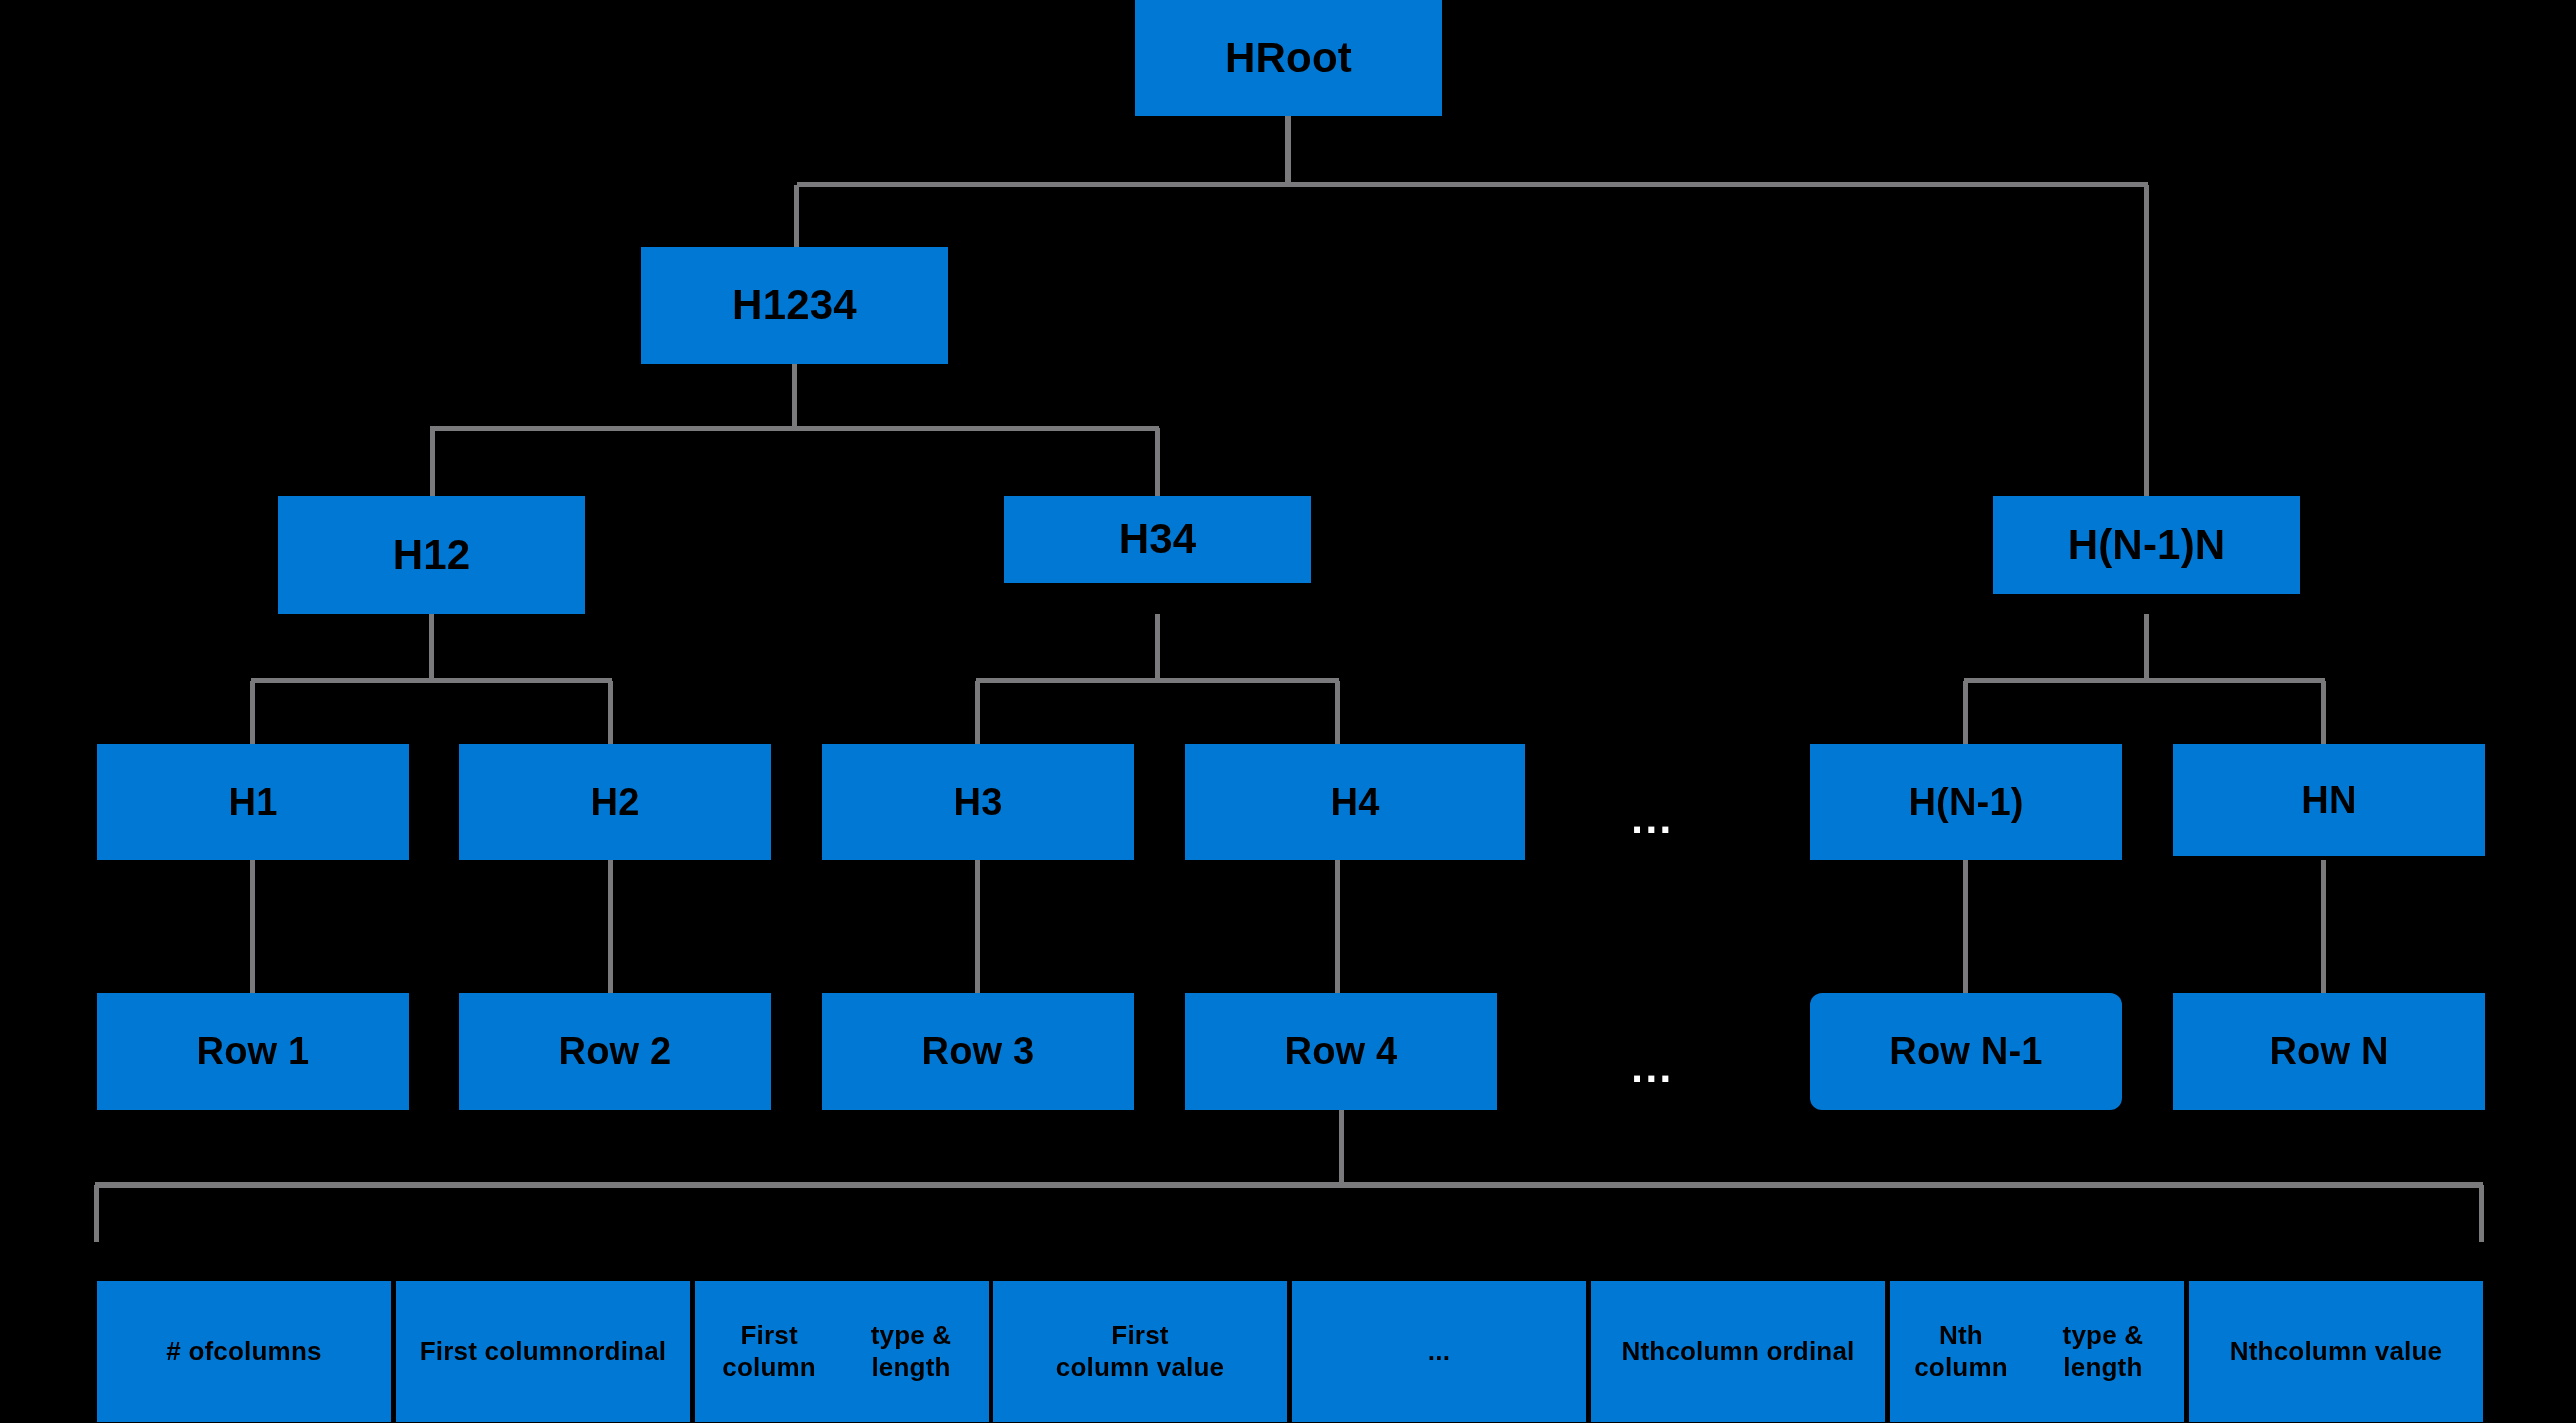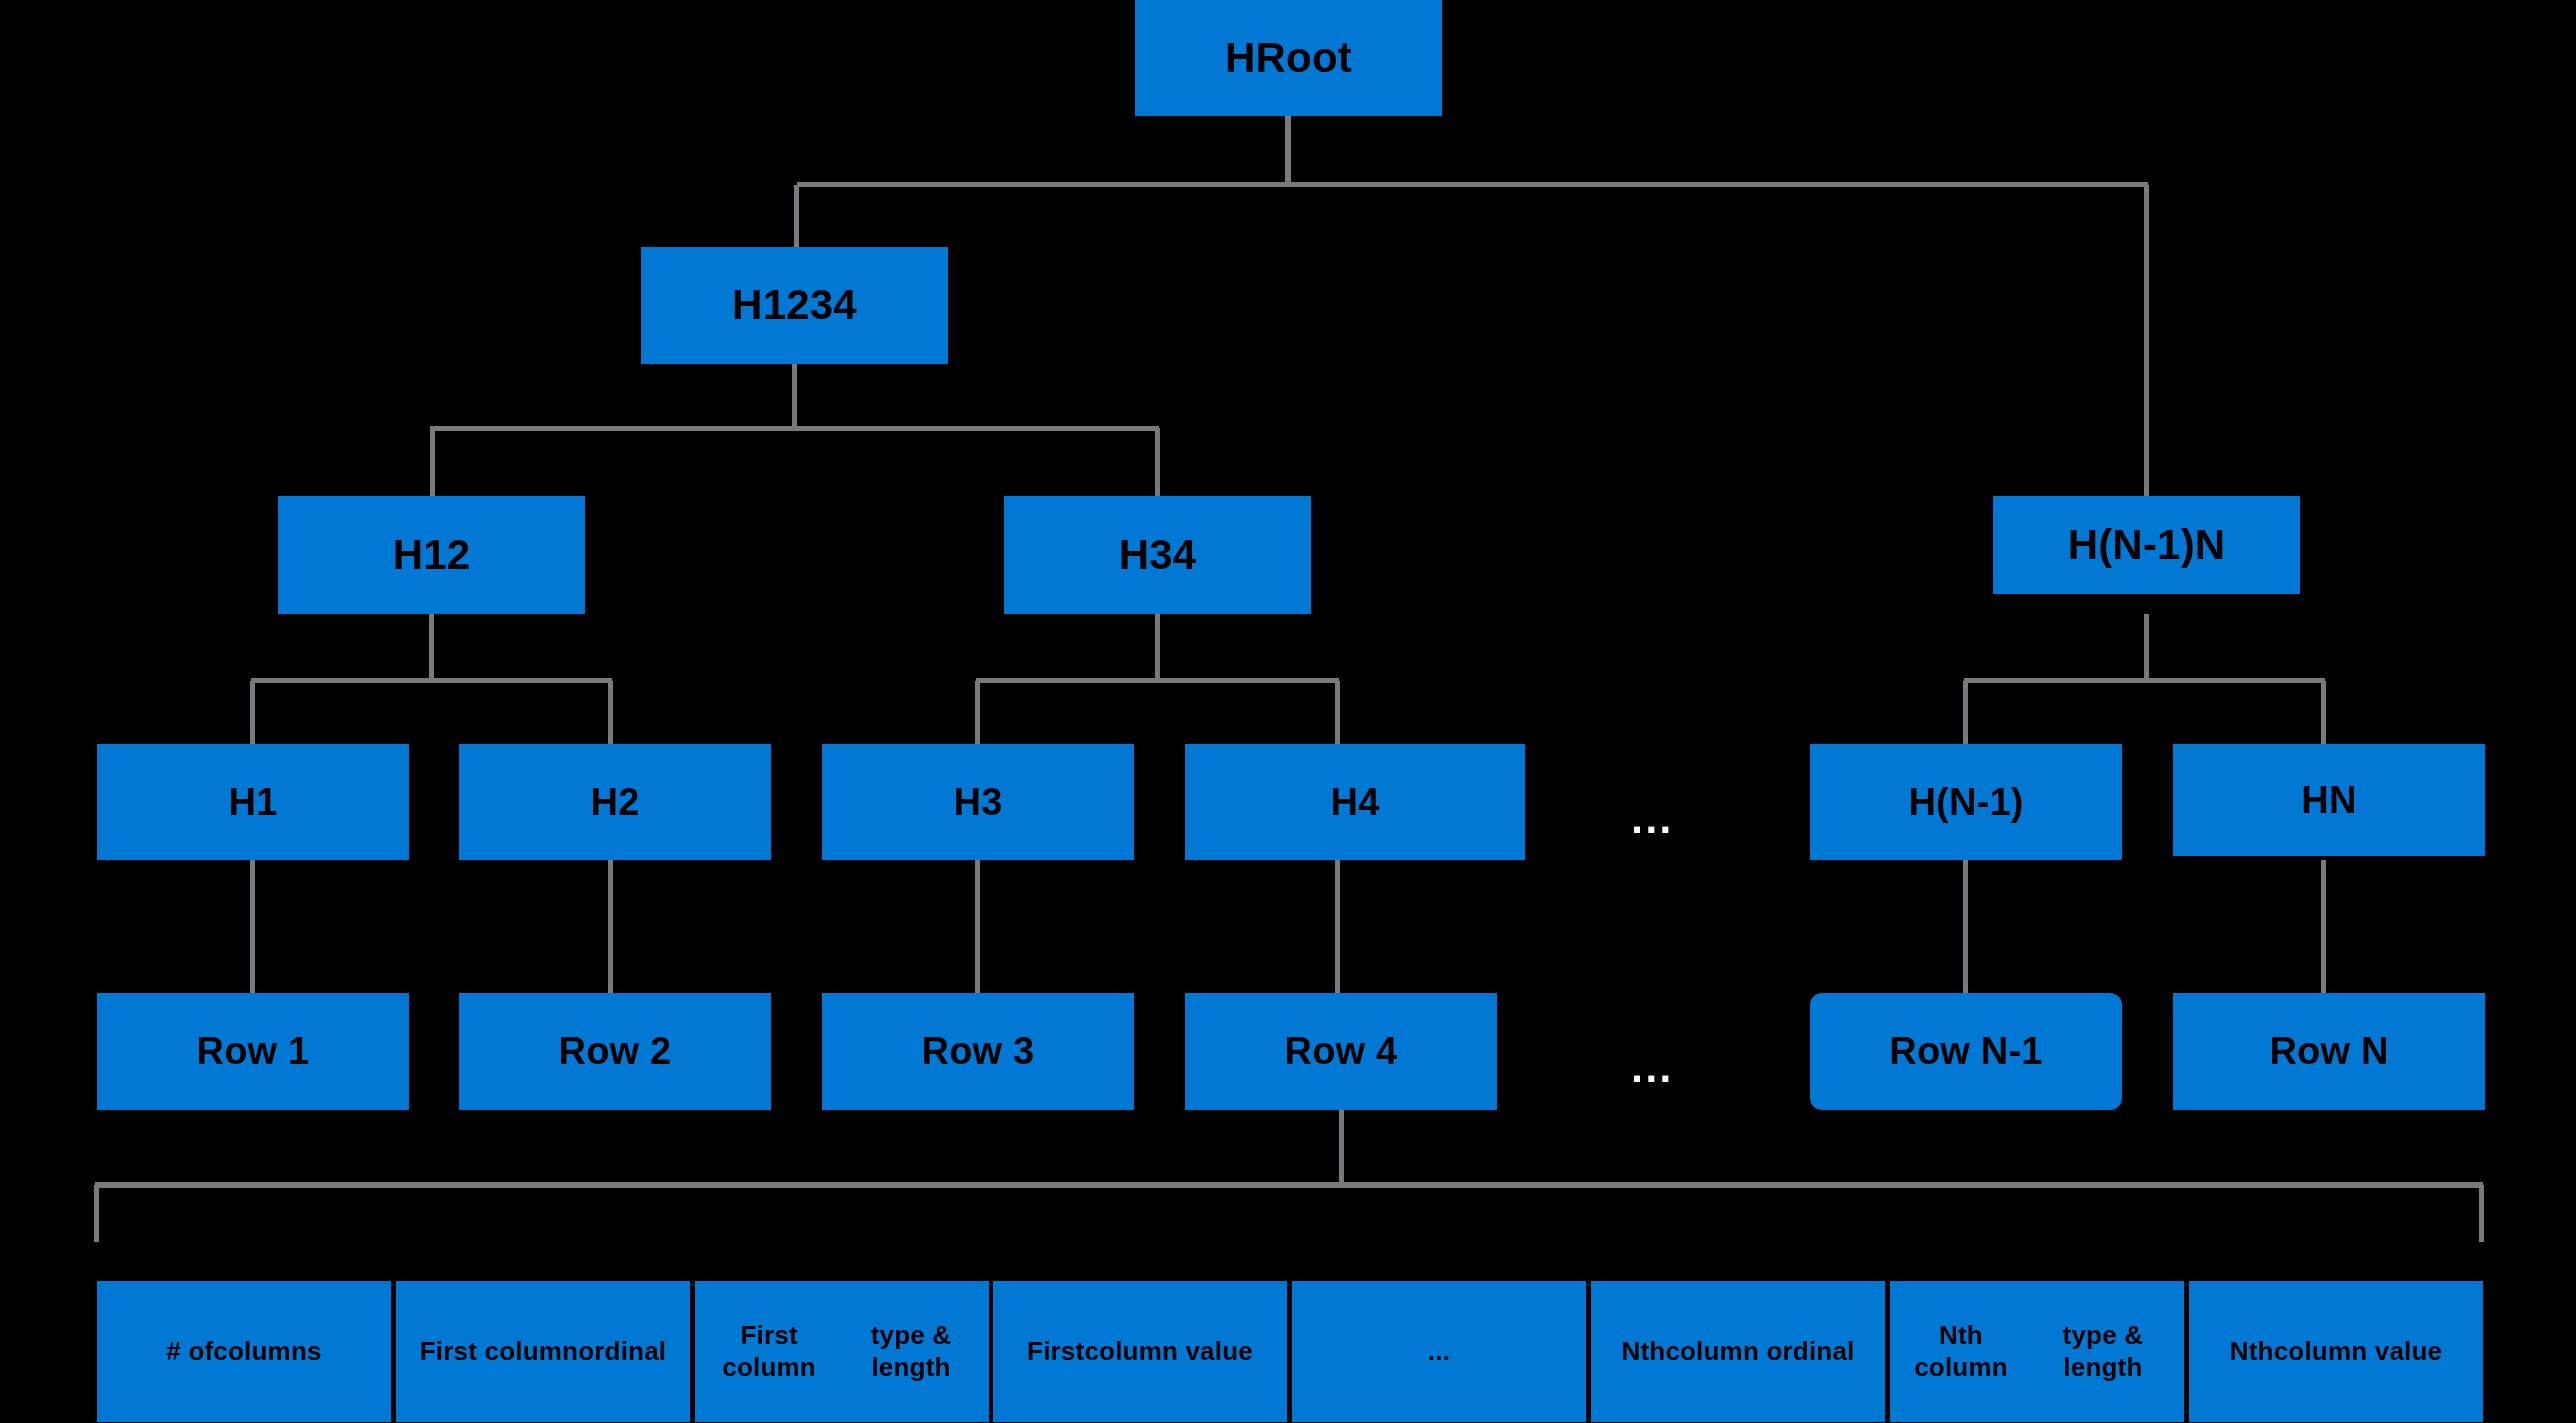--- a/index.html
+++ b/index.html
@@ -71,21 +71,21 @@
       <path d="M114,1398 L114,1465"></path>
       <path d="M2928,1398 L2928,1465"></path>
     </g>
   </svg>
 
   <div class="node lvl-root" style="left:1135px;top:0px;width:307px;height:116px;">HRoot</div>
 
   <div class="node lvl-2" style="left:641px;top:247px;width:307px;height:117px;">H1234</div>
 
   <div class="node lvl-3" style="left:278px;top:496px;width:307px;height:118px;">H12</div>
-  <div class="node lvl-3" style="left:1004px;top:496px;width:307px;height:118px;">H34</div>
+  <div class="node lvl-3" style="left:1004px;top:496px;width:307px;height:87px;">H34</div>
   <div class="node lvl-3" style="left:1993px;top:496px;width:307px;height:98px;">H(N-1)N</div>
 
   <div class="node lvl-4" style="left:97px;top:744px;width:312px;height:116px;">H1</div>
   <div class="node lvl-4" style="left:459px;top:744px;width:312px;height:116px;">H2</div>
   <div class="node lvl-4" style="left:822px;top:744px;width:312px;height:116px;">H3</div>
   <div class="node lvl-4" style="left:1185px;top:744px;width:340px;height:116px;">H4</div>
   <div class="node lvl-4" style="left:1810px;top:744px;width:312px;height:116px;">H(N-1)</div>
   <div class="node lvl-4" style="left:2173px;top:744px;width:312px;height:112px;">HN</div>
 
   <div class="ellipsis" style="left:1568px;top:781px;width:169px;height:76px;">...</div>
@@ -104,21 +104,21 @@
       <span style="display:block">columns</span>
     </div>
   <div class="node col-box" style="left: 396px; top: 1281px; width: 294px; height: 141px;">
       <span style="display:block">First column</span>
       <span style="display:block">ordinal</span>
     </div>
   <div class="node col-box" style="left: 695px; top: 1281px; width: 294px; height: 141px;">
       <span style="display:block">First column</span>
       <span style="display:block">type &amp; length</span>
     </div>
-  <div class="node col-box" style="left: 993px; top: 1281px; width: 294px; height: 141px;">
+  <div class="node col-box" style="left: 993px; top: 1281px; width: 294px; height: 141px; flex-direction: column;">
       <span style="display:block">First</span>
       <span style="display:block">column value</span>
     </div>
   <div class="node col-box" style="left: 1292px; top: 1281px; width: 294px; height: 141px;">...</div>
   <div class="node col-box" style="left: 1591px; top: 1281px; width: 294px; height: 141px;">
       <span style="display:block">Nth</span>
       <span style="display:block">column ordinal</span>
     </div>
   <div class="node col-box" style="left: 1890px; top: 1281px; width: 294px; height: 141px;">
       <span style="display:block">Nth column</span>

